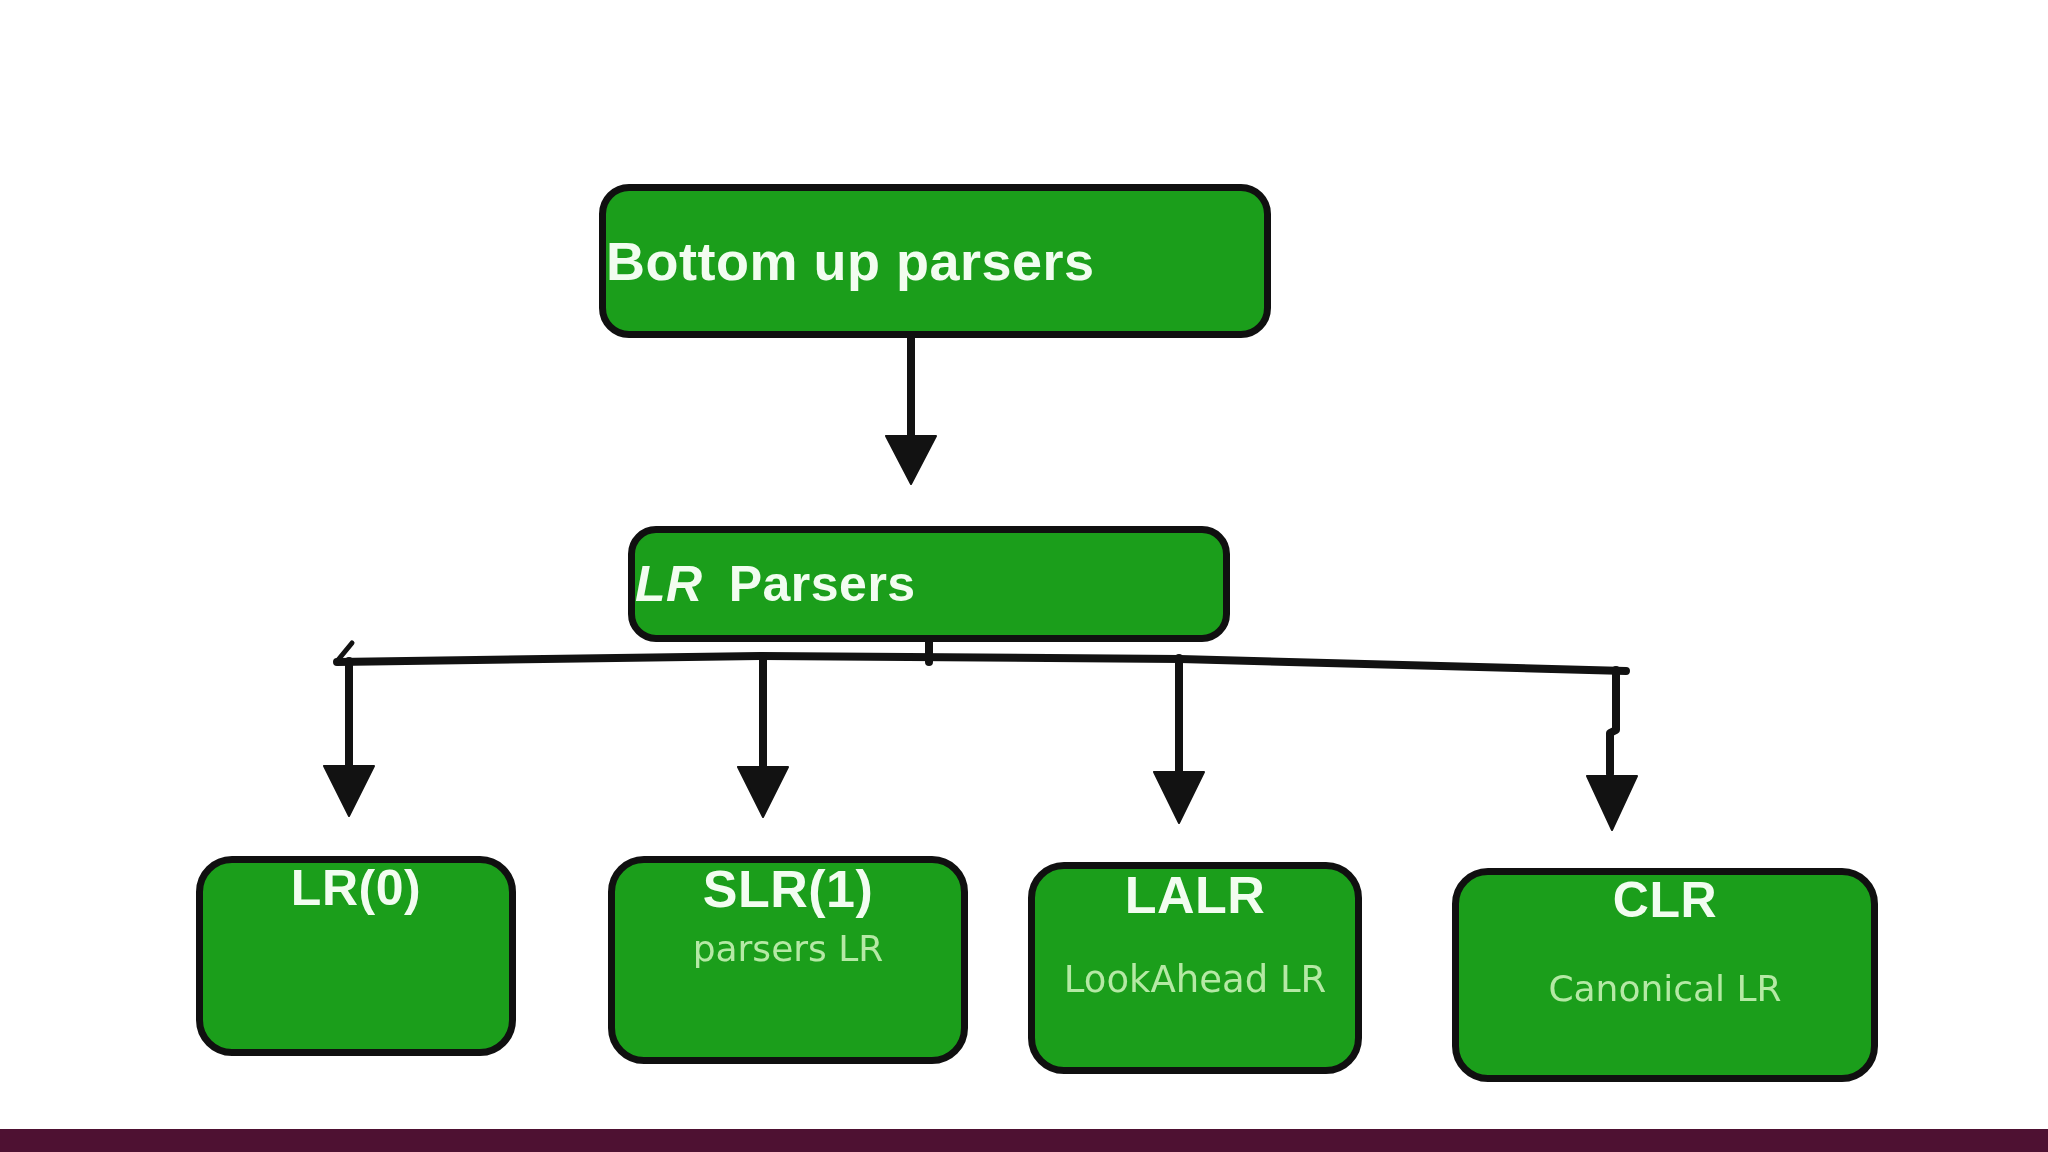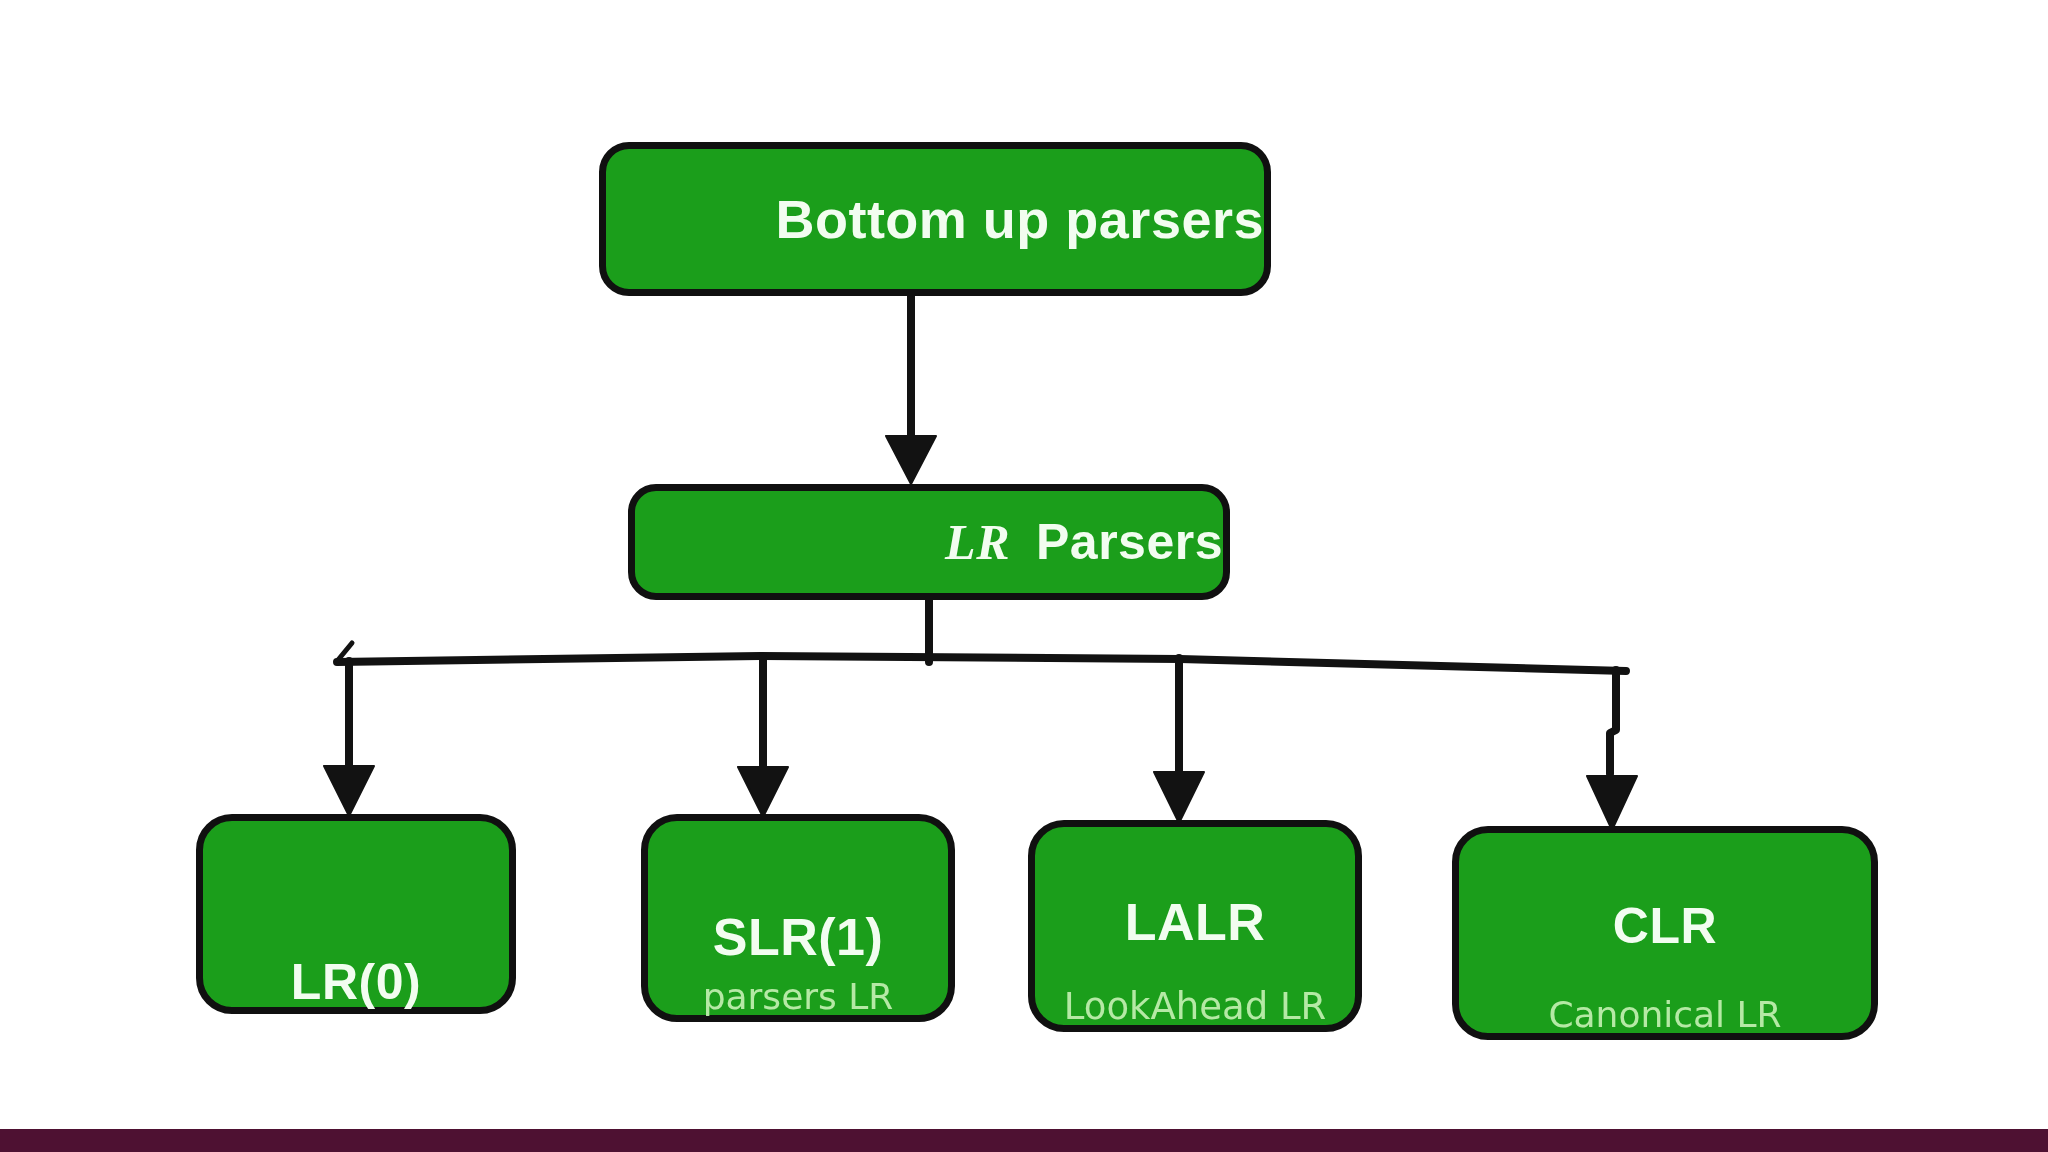--- a/index.html
+++ b/index.html
@@ -35,39 +35,40 @@
 
   .node {
     position: absolute;
     box-sizing: border-box;
     background: var(--node-fill, #1b9e1b);
     border: 7px solid var(--node-border, #101010);
     color: var(--node-text, #f2fdf0);
     font-weight: bold;
     display: flex;
     align-items: center;
-    justify-content: flex-end;
+    justify-content: flex-start;
     text-align: center;
+    margin-top: 42px;
   }
   .node .main { line-height: 1; letter-spacing: 0.5px; }
   .node .sub {
     font-family: "DejaVu Sans", sans-serif;
     font-weight: normal;
     line-height: 1;
     color: var(--node-subtext, #b5e9a5);
     font-size: 36px;
   }
 
   .node-root { left: 599px; top: 142px; width: 672px; height: 154px; border-radius: 30px; font-size: 54px; }
   .node-lr   { left: 628px; top: 484px; width: 602px; height: 116px; border-radius: 28px; font-size: 50px; }
-  .node-lr .it { font-style: italic; margin-right: 26px; font-family: Liberation Serif, serif; }
+  .node-lr .it { font-style: italic; margin-right: 26px; }
 
   .leaf { flex-direction: column; border-radius: 36px; }
   .node-lr0  { left: 196px;  top: 814px; width: 320px; height: 200px; font-size: 50px; }
-  .node-slr  { left: 641px;  top: 814px; width: 314px; height: 208px; font-size: 52px; gap: 16px; }
+  .node-slr  { left: 608px;  top: 814px; width: 360px; height: 208px; font-size: 52px; gap: 16px; }
   .node-lalr { left: 1028px; top: 820px; width: 334px; height: 212px; font-size: 52px; gap: 40px; }
   .node-lalr .sub { font-size: 37px; }
   .node-clr  { left: 1452px; top: 826px; width: 426px; height: 214px; font-size: 50px; gap: 46px; }
 
   .footer-band {
     position: absolute;
     left: 0; bottom: 0;
     width: 100%;
     height: 23px;
     background: var(--footer, #4e1132);

